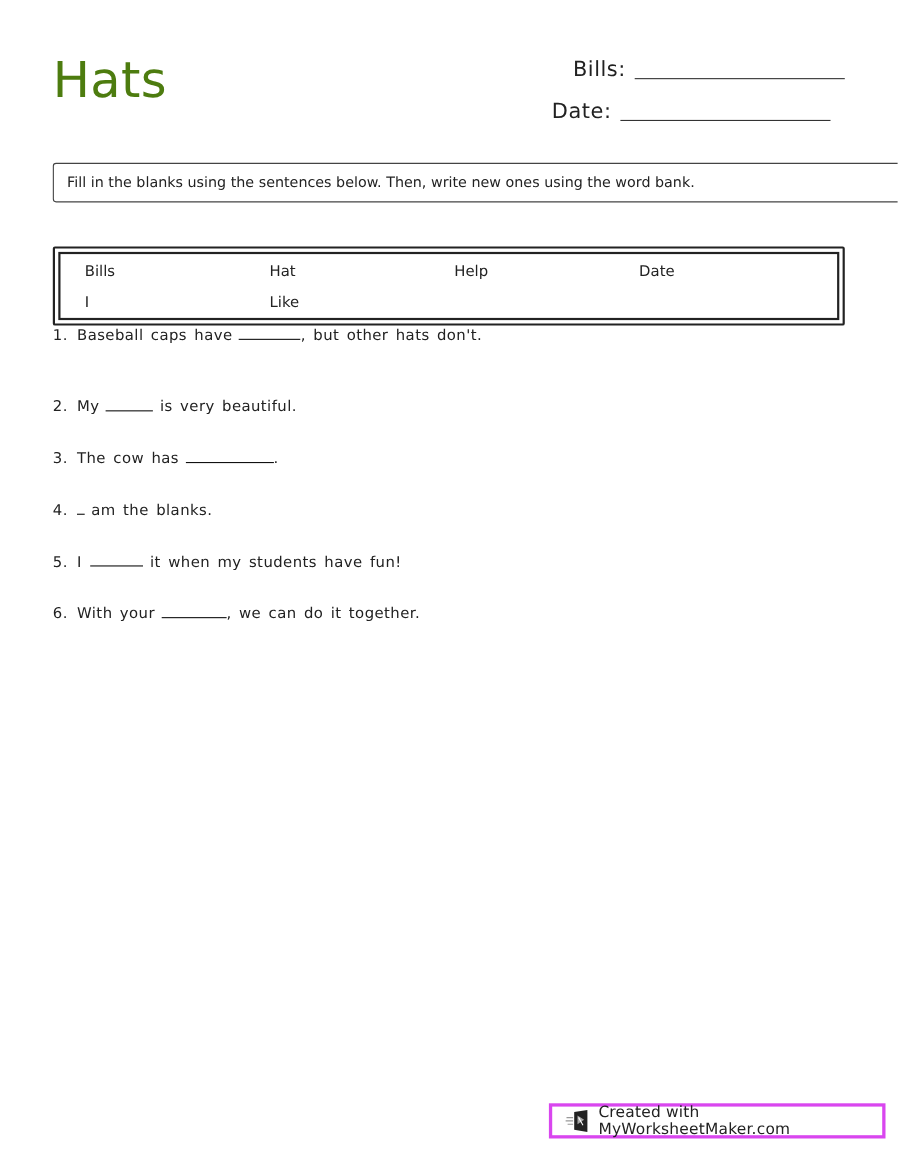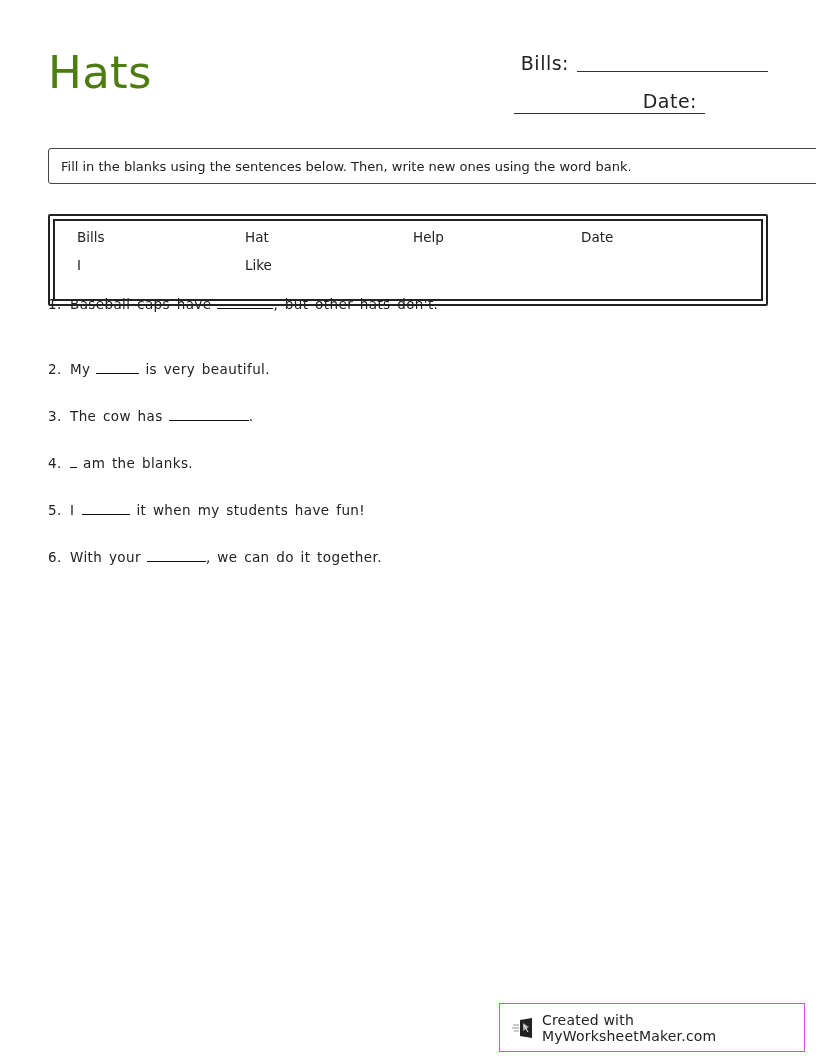--- a/index.html
+++ b/index.html
@@ -2,30 +2,30 @@
 <html><head>
 <meta charset="utf-8">
 <style>
   html, body { margin: 0; padding: 0; background: #ffffff; }
   body { width: 816px; height: 1056px; position: relative; font-family: "DejaVu Sans", sans-serif; color: #222; overflow: hidden; }
   .title { position: absolute; left: 48px; top: 46px; font-size: 45px; font-weight: normal; color: #4d7c0f; letter-spacing: 0.3px; }
   .field { position: absolute; display: flex; align-items: flex-end; }
   .field-label { font-size: 19px; color: #222; text-align: right; width: 80px; margin-right: 8px; letter-spacing: 0.5px; }
   .field-line { width: 191px; border-bottom: 1.3px solid #333; height: 1px; margin-bottom: 2px; }
   .name-field { left: 489px; top: 52px; }
-  .date-field { left: 514px; top: 90px; flex-direction: column; }
+  .date-field { left: 476px; top: 90px; }
   .instructions { position: absolute; left: 48px; top: 148px; width: 812px; height: 36px; border: 1px solid #444; border-radius: 3px; box-sizing: border-box; }
   .instructions span { position: absolute; left: 12px; top: 10px; font-size: 13px; color: #222; }
-  .wordbank { position: absolute; left: 48px; top: 214px; width: 720px; height: 92px; border: 2px solid #222; border-radius: 2px; box-sizing: border-box; }
+  .wordbank { position: absolute; left: 48px; top: 224px; width: 720px; height: 72px; border: 2px solid #222; border-radius: 2px; box-sizing: border-box; }
   .wordbank-inner { position: absolute; left: 3px; top: 3px; right: 3px; bottom: 3px; border: 2px solid #222; }
   .wb-item { position: absolute; font-size: 13.5px; color: #222; }
   .question { position: absolute; left: 48px; font-size: 13.5px; color: #222; letter-spacing: 0.4px; word-spacing: 2px; white-space: nowrap; }
   .q-num { display: inline-block; width: 22px; }
   .blank { display: inline-block; border-bottom: 1.6px solid #111; height: 12px; vertical-align: baseline; margin: 0 3px; }
-  .footer { position: absolute; left: 499px; top: 1003px; width: 306px; height: 49px; border: 1px solid #d946ef; box-sizing: border-box; display: flex; align-items: center; }
+  .footer { position: absolute; left: 499px; top: 1003px; width: 306px; height: 32px; border: 3px solid #d946ef; box-sizing: border-box; display: flex; align-items: center; }
   .footer-icon { margin-left: 12px; margin-right: 6px; display: inline-flex; }
   .footer-text { font-size: 14px; color: #222; letter-spacing: 0.2px; }
 </style>
 </head>
 <body>
 
 <div class="title">Hats</div>
 
 <div class="field name-field">
   <span class="field-label">Bills:</span>

